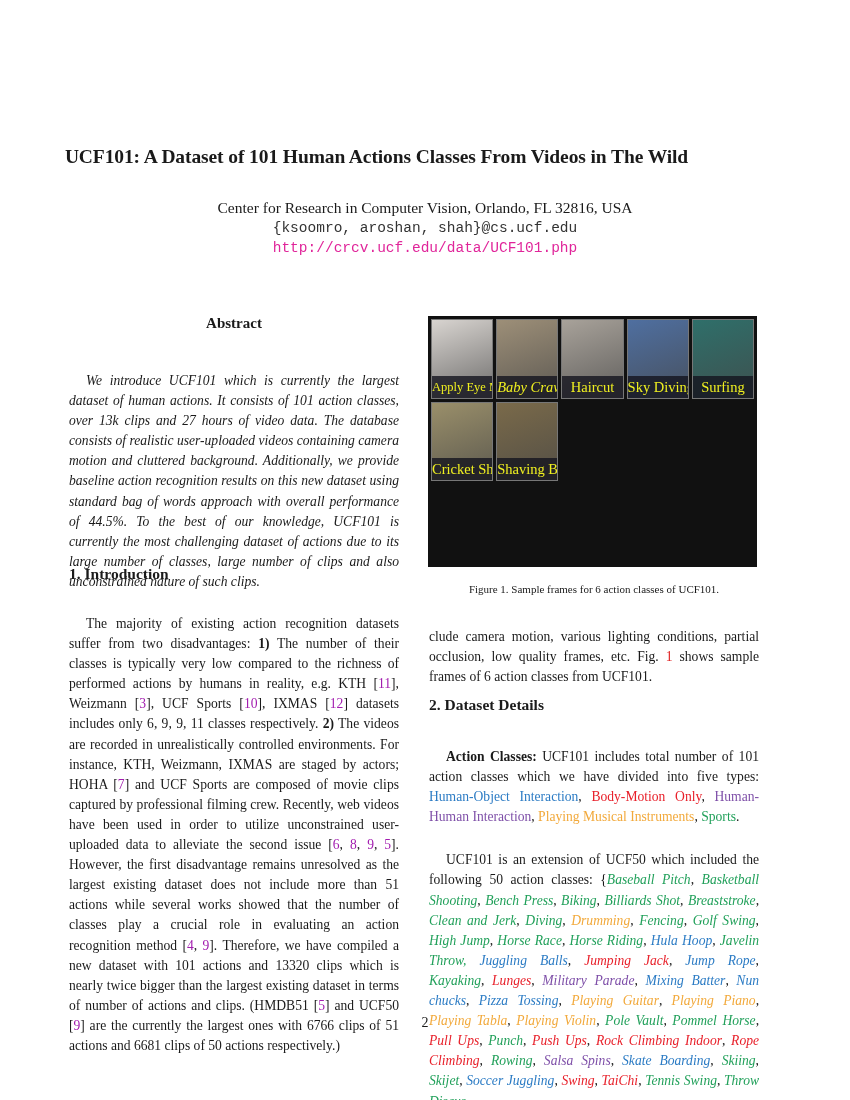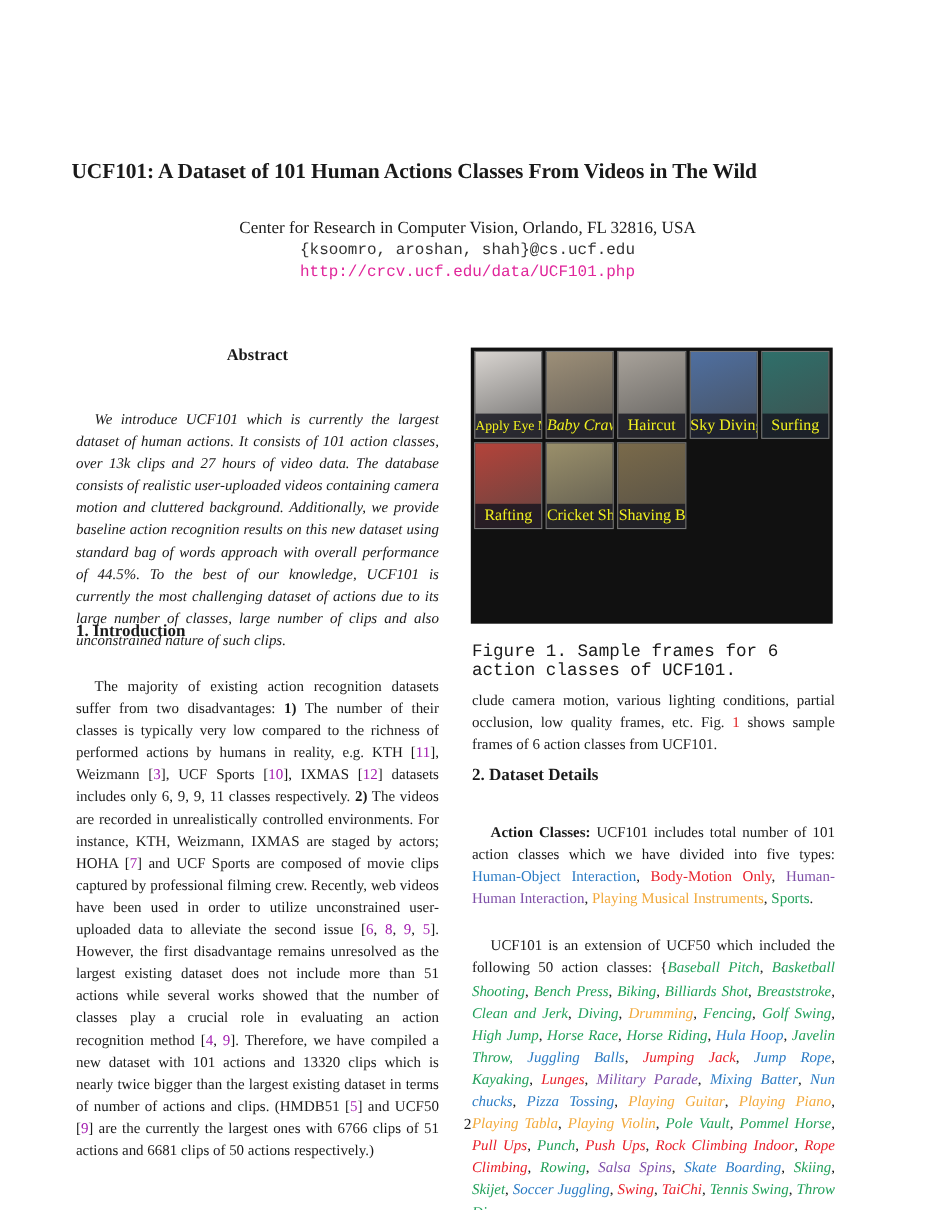--- a/index.html
+++ b/index.html
@@ -25,21 +25,21 @@
   .cite { color: #a21caf; }
   .figref { color: #e02020; }
   p { margin: 0; }
   .grid { position: absolute; left: 428px; top: 316px; width: 329px; height: 251px;
           background: #111; display: grid; grid-template-columns: repeat(5, 1fr);
           grid-template-rows: repeat(3, 1fr); gap: 3px; padding: 3px; box-sizing: border-box; }
   .tile { position: relative; border: 1px solid #777; overflow: hidden; }
   .tile .lbl { position: absolute; bottom: 0; left: 0; right: 0; height: 22px; background: rgba(20,20,30,0.8);
                color: #f0f020; text-align: center; font-size: 14.5px; line-height: 22px; white-space: nowrap; }
   .tile .lbl.small { font-size: 12.5px; }
-  .caption { position: absolute; top: 583px; left: 429px; width: 330px; font-size: 16px; font-family: Liberation Mono, monospace; }
+  .caption { position: absolute; top: 583px; left: 429px; width: 330px; text-align: center; font-size: 11px; }
   .right-top { top: 627px; }
   .ds-head { position: absolute; top: 696px; left: 429px; }
   .ds { top: 724px; }
   .it { font-style: italic; }
   .pagenum { position: absolute; top: 1015px; left: 0; width: 850px; text-align: center; font-size: 14px; }
 </style>
 </head>
 <body>
 
 <div class="title">UCF101: A Dataset of 101 Human Actions Classes From Videos in The Wild</div>
@@ -69,23 +69,20 @@
     </div>
     <div class="tile" style="background: linear-gradient(160deg, rgb(168, 162, 154) 0%, rgb(68, 68, 68) 140%);">
       <div class="lbl">Haircut</div>
     </div>
     <div class="tile" style="background: linear-gradient(160deg, rgb(79, 111, 160) 0%, rgb(68, 68, 68) 140%);">
       <div class="lbl">Sky Diving</div>
     </div>
     <div class="tile" style="background: linear-gradient(160deg, rgb(47, 111, 106) 0%, rgb(68, 68, 68) 140%);">
       <div class="lbl">Surfing</div>
     </div>
-    <div class="tile" style="background: linear-gradient(160deg, rgb(180, 67, 58) 0%, rgb(68, 68, 68) 140%);">
-      <div class="lbl">Rafting</div>
-    </div>
     <div class="tile" style="background: linear-gradient(160deg, rgb(154, 143, 106) 0%, rgb(68, 68, 68) 140%);">
       <div class="lbl">Cricket Shot</div>
     </div>
     <div class="tile" style="background: linear-gradient(160deg, rgb(122, 106, 74) 0%, rgb(68, 68, 68) 140%);">
       <div class="lbl">Shaving Beard</div>
     </div>
   </div>
 <div class="caption">Figure 1. Sample frames for 6 action classes of UCF101.</div>
 
 <div class="col right right-top">

